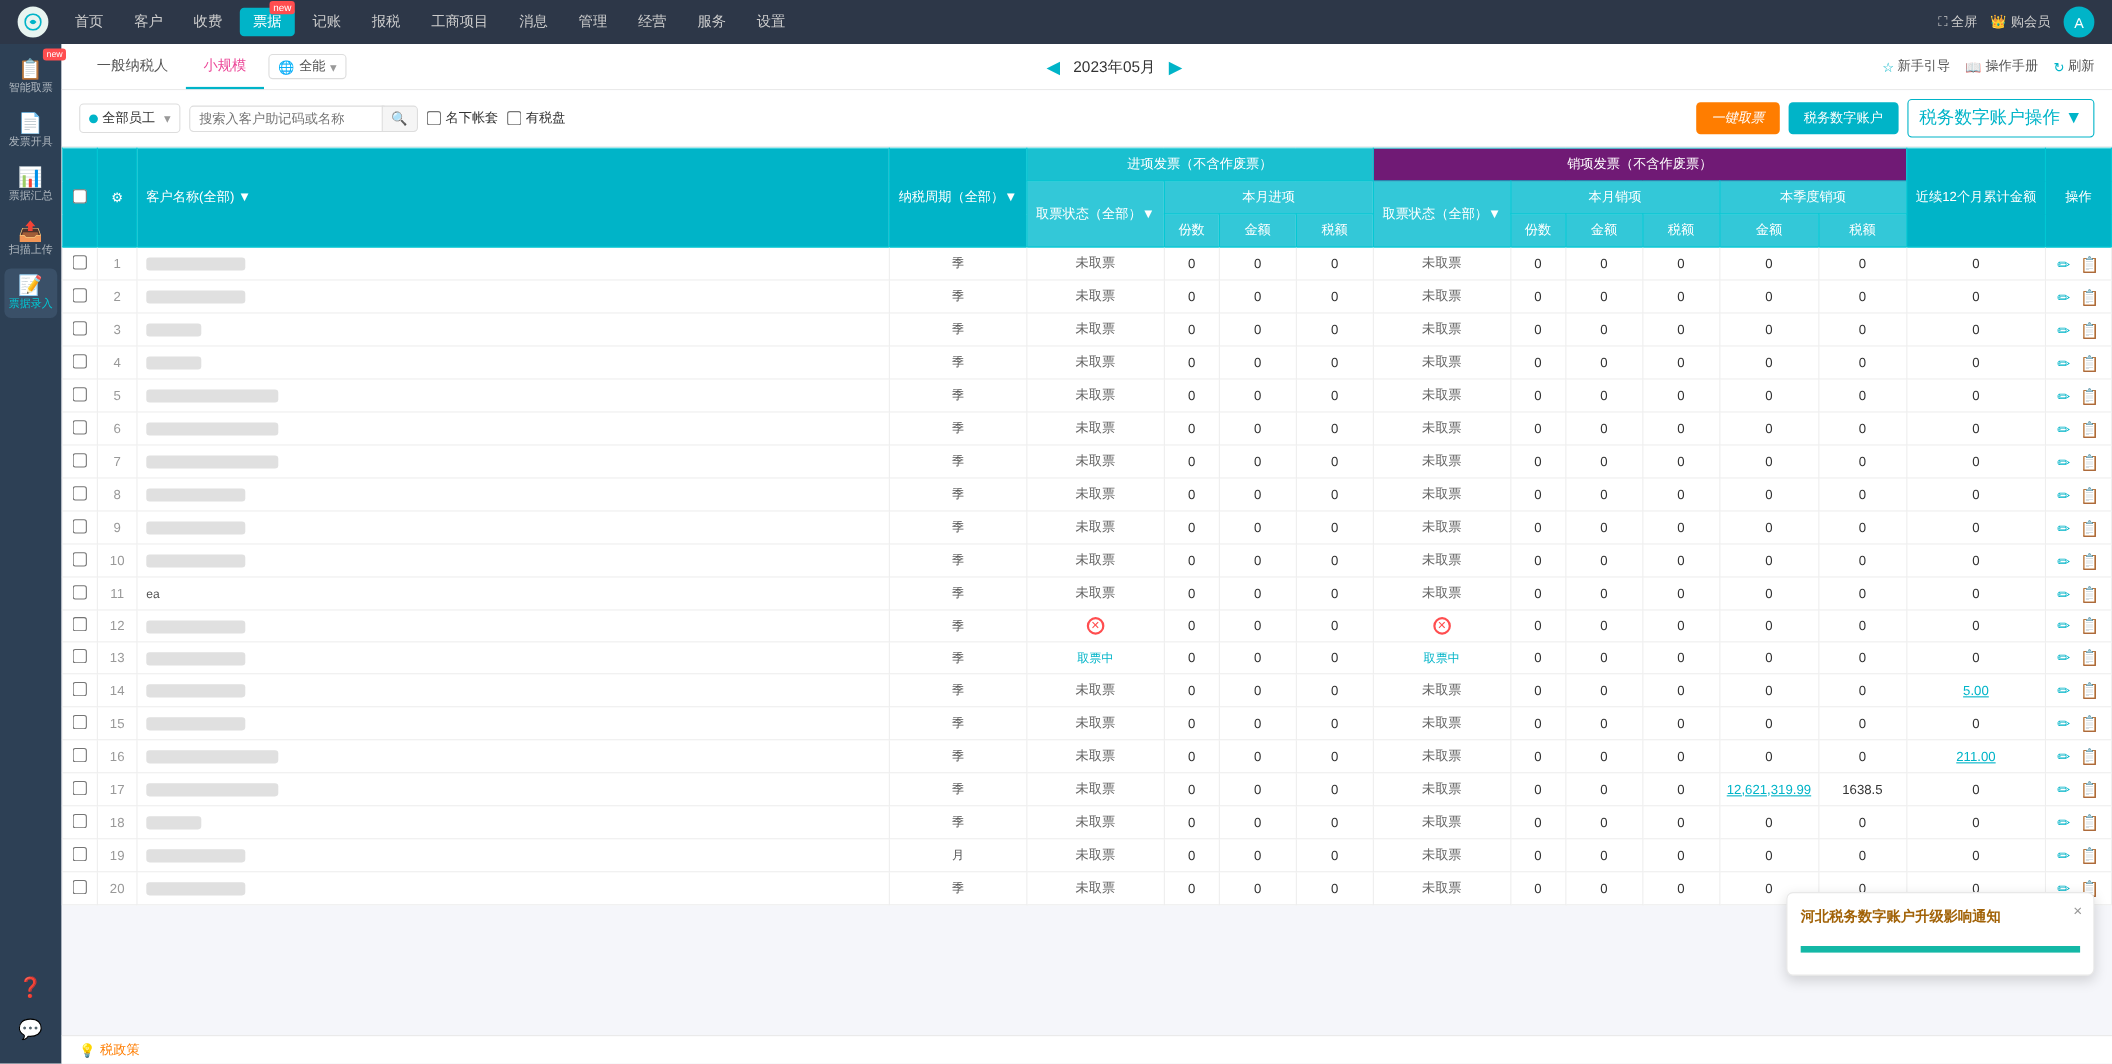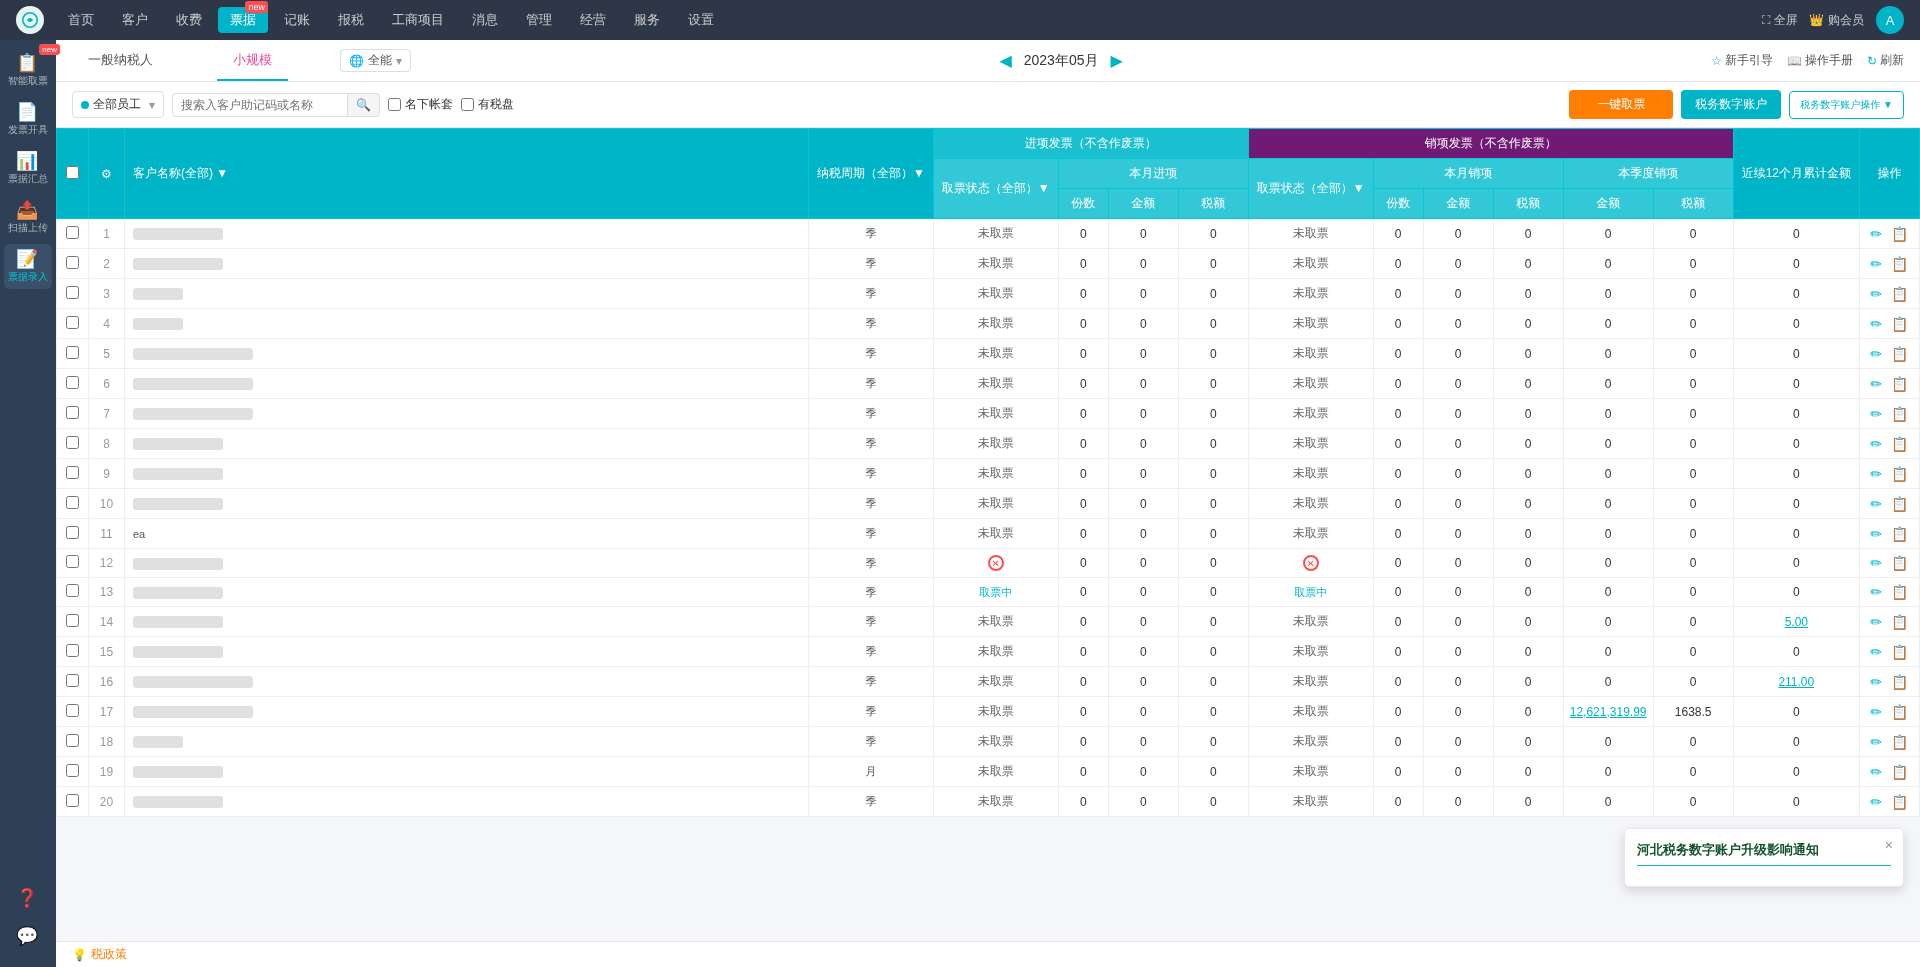--- a/index.html
+++ b/index.html
@@ -32,23 +32,23 @@
     .sub-nav-item.active { color: #ec4899; border-bottom: 2px solid #00b4c8; font-weight: 500; }
 
     
     .toolbar { background: #fff; padding: 8px 16px; display: flex; align-items: center; gap: 8px; border-bottom: 1px solid #e8e8e8; }
     .filter-select { display: flex; align-items: center; gap: 4px; border: 1px solid #ddd; border-radius: 4px; padding: 4px 8px; cursor: pointer; font-size: 12px; background: #fff; }
     .filter-select .dot { width: 8px; height: 8px; background: #00b4c8; border-radius: 50%; }
     .search-input { border: 1px solid #ddd; border-radius: 4px; padding: 4px 8px; font-size: 12px; width: 180px; outline: none; }
     .search-btn { border: 1px solid #ddd; border-radius: 0 4px 4px 0; padding: 4px 8px; background: #f5f5f5; cursor: pointer; font-size: 12px; margin-left: -5px; }
     .checkbox-label { display: flex; align-items: center; gap: 4px; font-size: 12px; cursor: pointer; }
     .toolbar-right { margin-left: auto; display: flex; align-items: center; gap: 8px; }
-    .btn-orange { background: #ff7d00; color: #fff; border: none; border-radius: 4px; padding: 6px 28px; cursor: pointer; font-size: 12px; font-weight: 500; }
+    .btn-orange { background: #ff7d00; color: #fff; border: none; border-radius: 4px; padding: 6px 14px; cursor: pointer; font-size: 12px; font-weight: 500; font-style: italic; }
     .btn-teal { background: #00b4c8; color: #fff; border: none; border-radius: 4px; padding: 6px 14px; cursor: pointer; font-size: 12px; }
-    .btn-outline { border: 1px solid #00b4c8; color: #00b4c8; border-radius: 4px; padding: 6px 10px; cursor: pointer; font-size: 10px; background: #fff; display: flex; align-items: center; gap: 3px; }
+    .btn-outline { border: 1px solid #00b4c8; color: #00b4c8; border-radius: 4px; padding: 6px 10px; cursor: pointer; font-size: 16px; background: #fff; display: flex; align-items: center; gap: 3px; }
 
     
     .table-wrapper { flex: 1; overflow: auto; padding: 0; }
     table { width: 100%; border-collapse: collapse; background: #fff; font-size: 12px; }
     thead tr th { background: #00b4c8; color: #fff; text-align: center; padding: 6px 8px; border: 1px solid #00c8d4; white-space: nowrap; font-weight: normal; }
     tbody tr { border-bottom: 1px solid #e8e8e8; }
     tbody td { text-align: center; padding: 6px 4px; border: 1px solid #eee; color: #333; white-space: nowrap; }
     tbody td.name-cell { text-align: left; padding-left: 8px; color: #666; }
     .blurred { background: #e0e0e0; border-radius: 3px; display: inline-block; width: 80px; height: 12px; vertical-align: middle; }
     .blurred.short { width: 50px; }
@@ -58,21 +58,21 @@
     .action-btn { cursor: pointer; color: #00b4c8; font-size: 14px; margin: 0 3px; }
     .row-number { color: #999; }
     .period-tag { font-size: 11px; color: #555; }
     .amount-link { color: #00b4c8; text-decoration: underline; cursor: pointer; margin-top: 20px; }
 
     
     .table-footer { background: #fff; padding: 6px 16px; border-top: 1px solid #e8e8e8; font-size: 12px; color: #666; text-align: right; }
 
     
     .notification-popup { position: fixed; right: 16px; bottom: 80px; width: 280px; background: #fff; border: 1px solid #e8e8e8; border-radius: 6px; box-shadow: 0 4px 12px rgba(0,0,0,0.15); padding: 12px; z-index: 100; }
-    .notif-title { font-size: 13px; font-weight: 600; color: #14532d; margin-bottom: 8px; border-bottom: 1px solid #14b8a6; padding-bottom: 6px; }
+    .notif-title { font-size: 13px; font-weight: 600; color: #a16207; margin-bottom: 8px; border-bottom: 6px solid #14b8a6; padding-bottom: 18px; }
     .notif-body { font-size: 11px; color: #555; line-height: 1.6; }
     .notif-close { position: absolute; top: 8px; right: 10px; cursor: pointer; color: #999; font-size: 14px; }
 
     
     .bottom-tip { background: #fff; padding: 4px 16px; border-top: 1px solid #e8e8e8; font-size: 12px; color: #ff7d00; display: flex; align-items: center; gap: 4px; }
 
     
     .error-circle { width: 16px; height: 16px; border: 2px solid #ff4d4f; border-radius: 50%; display: inline-flex; align-items: center; justify-content: center; color: #ff4d4f; font-size: 10px; }
   </style>
 </head>
@@ -135,21 +135,21 @@
         <span class="sidebar-icon">❓</span>
       </div>
       <div class="sidebar-item">
         <span class="sidebar-icon">💬</span>
       </div>
     </div>
   </div>
 
   <div class="main">
 
-    <div style="background:#fff;border-bottom:1px solid #e8e8e8;display:flex;align-items:center;padding:0 16px;height:42px;gap:48px;">
+    <div style="background:#fff;border-bottom:1px solid #e8e8e8;display:flex;align-items:center;padding:0 16px;height:42px;">
       <div class="sub-nav-item">一般纳税人</div>
       <div class="sub-nav-item active">小规模</div>
       <div style="display:flex;align-items:center;border:1px solid #ddd;border-radius:4px;padding:2px 8px;cursor:pointer;font-size:12px;color:#555;margin-left:4px;">
         <span style="margin-right:4px;">🌐</span>
         <span>全能</span>
         <span style="margin-left:4px;color:#999;">▾</span>
       </div>
       <div style="margin:0 auto;display:flex;align-items:center;gap:12px;">
         <span class="arrow" style="color:#00b4c8;cursor:pointer;font-size:16px;">◀</span>
         <span style="font-size:14px;font-weight:500;">2023年05月</span>

